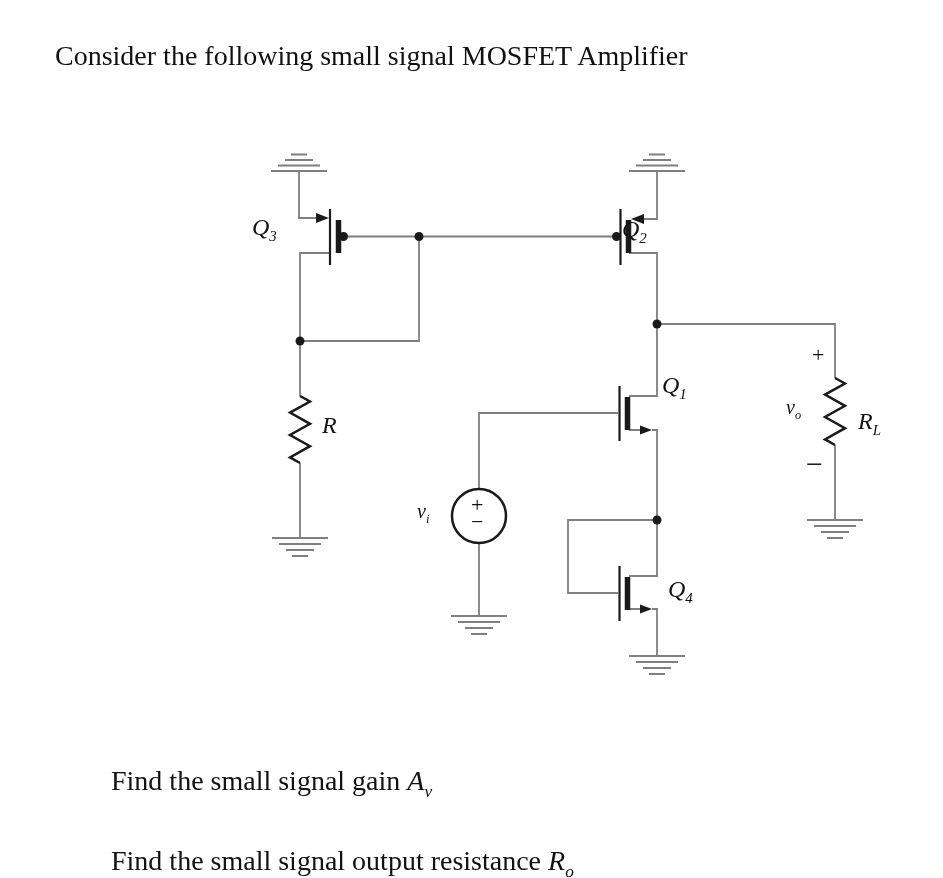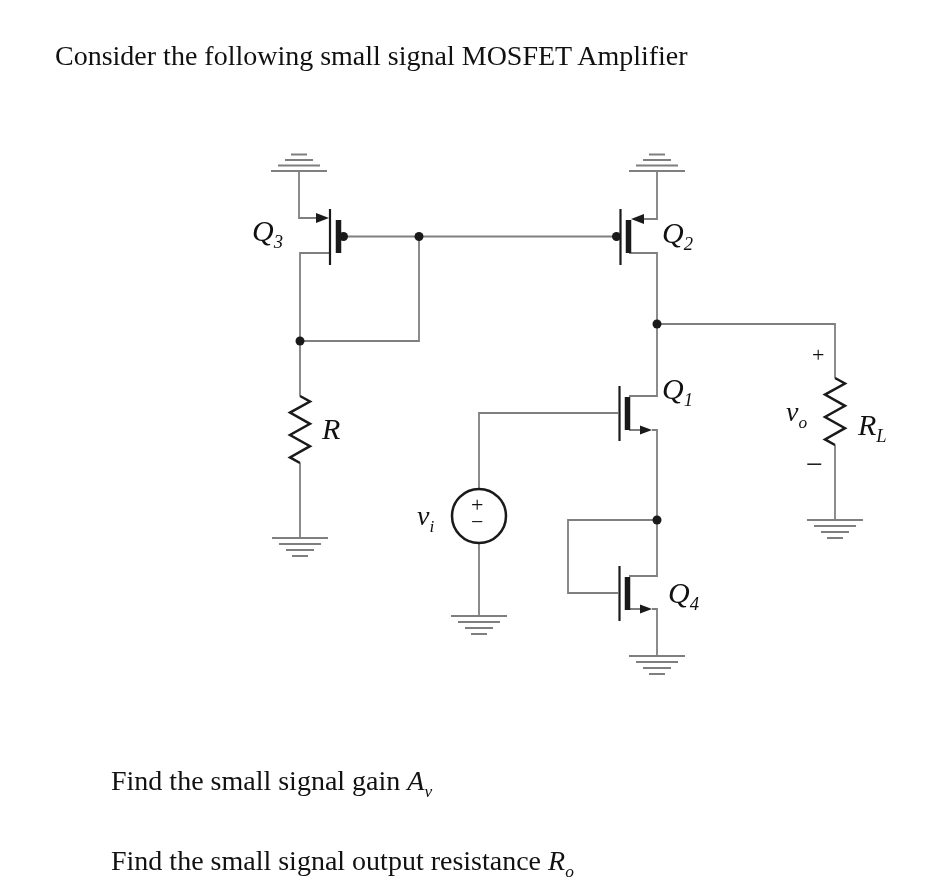--- a/index.html
+++ b/index.html
@@ -16,22 +16,22 @@
   .mathvar{font-style:italic;}
   sub{font-size:62%;}
   svg.circuit{position:absolute;left:0;top:0;}
   .wire{stroke:var(--wire,#808080);stroke-width:1.8;fill:none;}
   .rail{stroke:var(--wire,#808080);stroke-width:2.2;fill:none;}
   .dev{stroke:var(--device,#1a1a1a);fill:none;}
   .bar-thin{stroke-width:2.2;}
   .bar-thick{stroke-width:5.5;}
   .comp{stroke-width:2.5;}
   .fill-dev{fill:var(--device,#1a1a1a);stroke:none;}
-  .clabel{position:absolute;font-style:italic;font-size:30px;white-space:nowrap;}
-  .clabel.small{font-size:28px;}
+  .clabel{position:absolute;font-style:italic;font-size:24px;white-space:nowrap;}
+  .clabel.small{font-size:20px;}
   .sign{position:absolute;font-size:22px;font-style:normal;}
   .sign.minus{font-size:30px;line-height:20px;}
 </style>
 </head>
 <body>
 
 <div class="page">
 
   <div class="title">Consider the following small signal MOSFET Amplifier</div>
 
@@ -117,21 +117,21 @@
 
     <g class="fill-dev">
       <circle cx="419" cy="208.5" r="4.5"></circle>
       <circle cx="300" cy="313" r="4.5"></circle>
       <circle cx="657" cy="296" r="4.5"></circle>
       <circle cx="657" cy="492" r="4.5"></circle>
     </g>
   </svg>
 
   <div class="clabel" style="left:252px;top:186px;"><span>Q</span><sub>3</sub></div>
-  <div class="clabel" style="left:662px;top:188px;"><span>Q</span><sub>2</sub></div>
+  <div class="clabel" style="left:622px;top:188px;"><span>Q</span><sub>2</sub></div>
   <div class="clabel" style="left:662px;top:344px;"><span>Q</span><sub>1</sub></div>
   <div class="clabel" style="left:668px;top:548px;"><span>Q</span><sub>4</sub></div>
   <div class="clabel" style="left:322px;top:384px;"><span>R</span><sub></sub></div>
   <div class="clabel small" style="left:417px;top:472px;"><span>v</span><sub>i</sub></div>
   <div class="clabel small" style="left:786px;top:368px;"><span>v</span><sub>o</sub></div>
   <div class="clabel" style="left:858px;top:380px;"><span>R</span><sub>L</sub></div>
 
   <div class="sign" style="left:812px;top:314px;">+</div>
   <div class="sign minus" style="left:806px;top:426px;">−</div>
   <div class="sign" style="left:471px;top:464px;">+</div>

